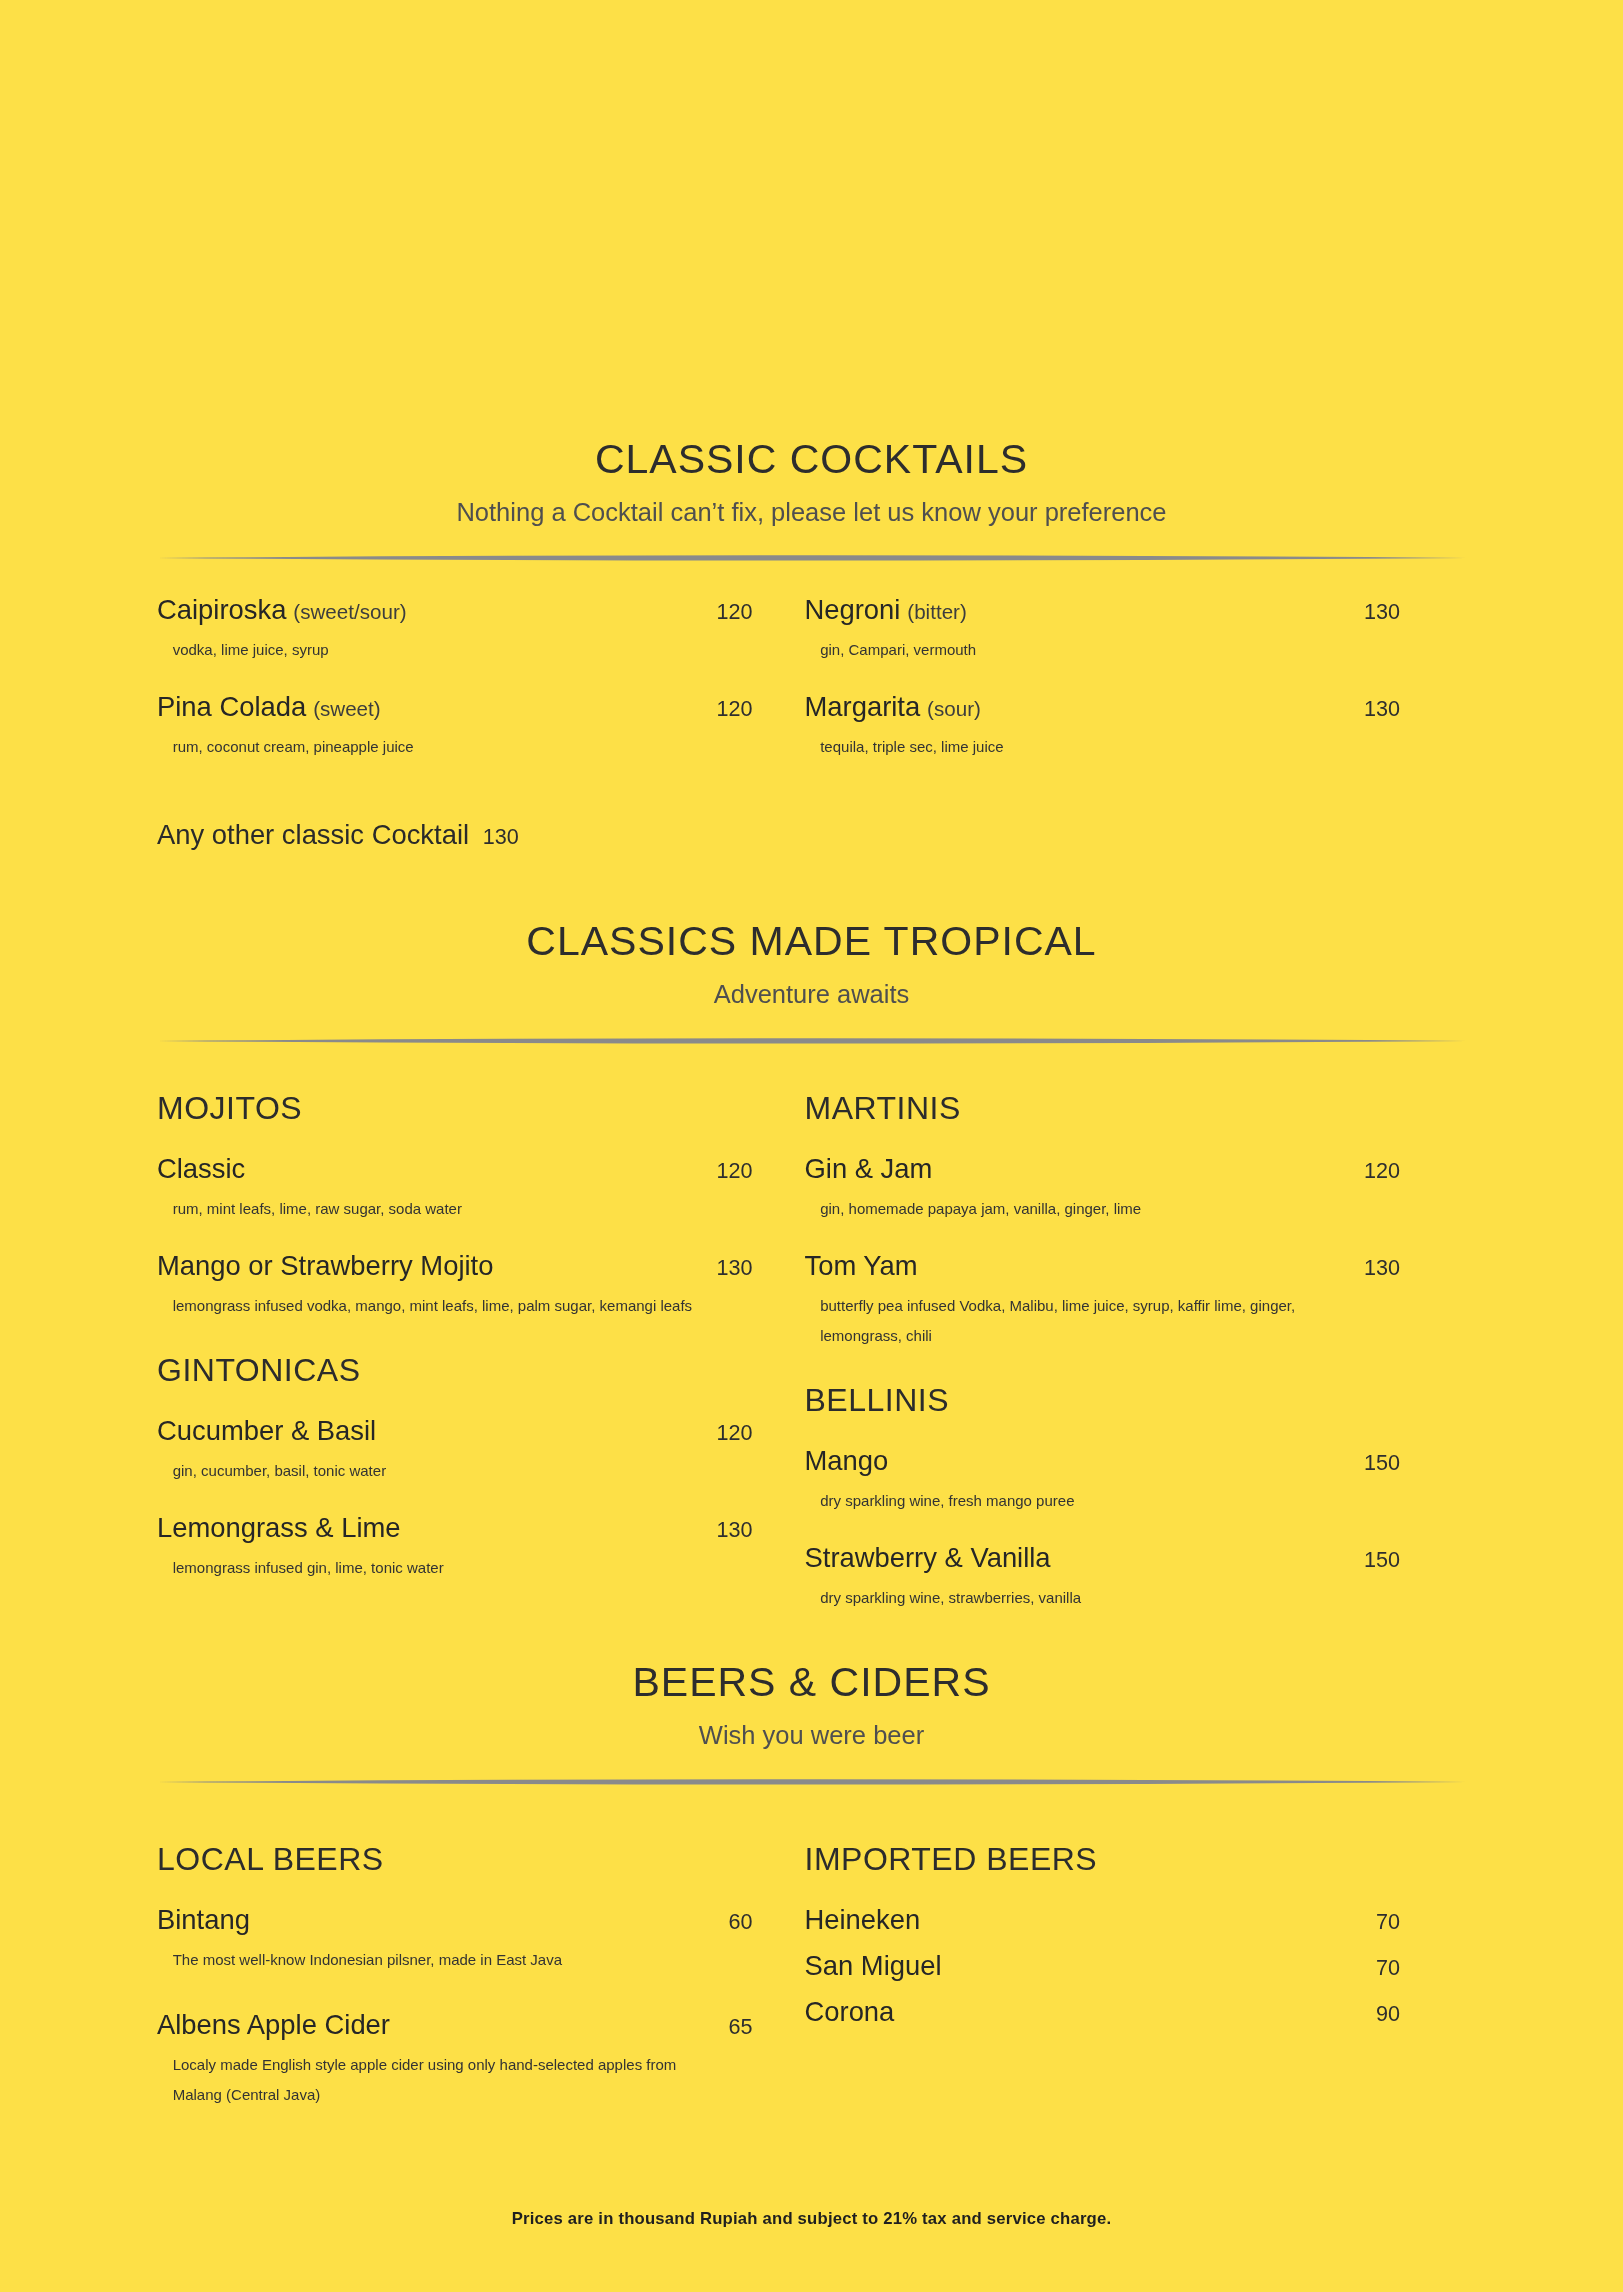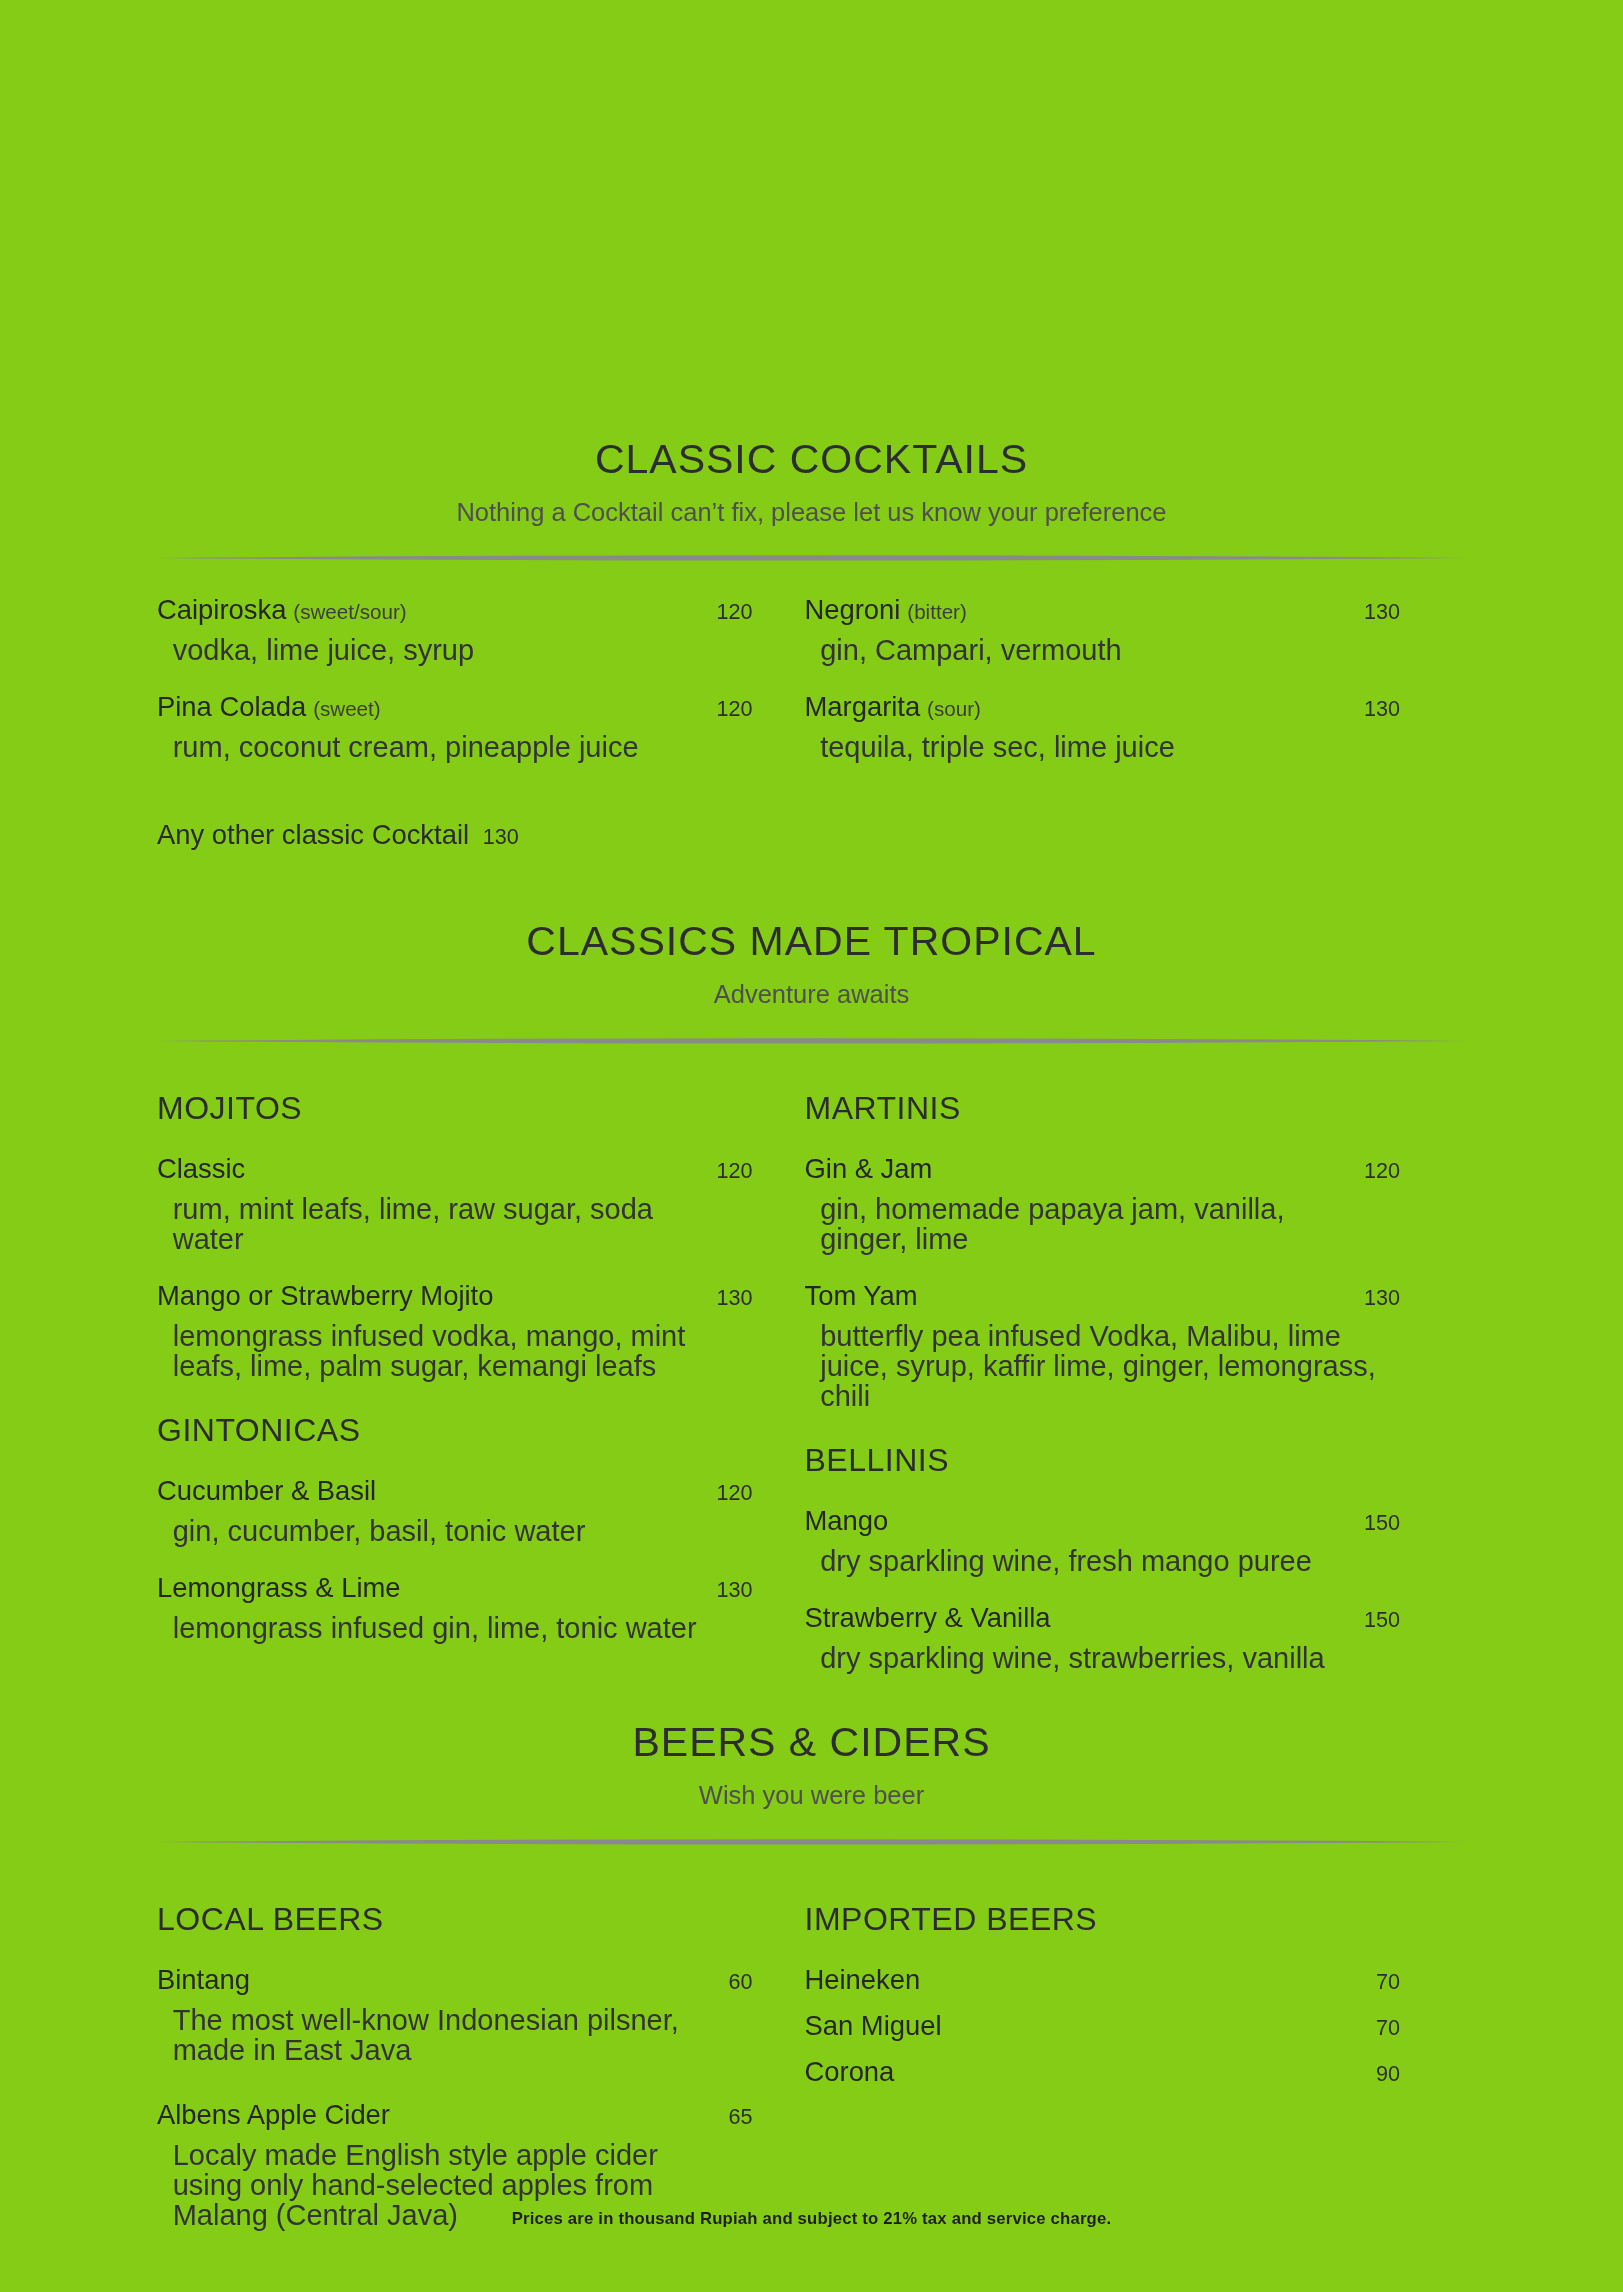--- a/index.html
+++ b/index.html
@@ -1,20 +1,20 @@
 <!DOCTYPE html>
 <html><head>
 <meta charset="utf-8">
 <style>
   html, body { margin: 0; padding: 0; background: #ffffff; }
   .page {
     position: relative;
     width: 1623px;
     height: 2293px;
-    background: #84cc16;
+    background: #fde047;
     box-sizing: border-box;
     padding: 435px 157px 0;
     font-family: "Liberation Sans", sans-serif;
     color: #262626;
     overflow: hidden;
   }
 
   .sec-title {
     text-align: center;
     font-size: 41px;
@@ -60,21 +60,21 @@
     align-items: baseline;
     font-size: 27.4px;
     line-height: 37px;
     color: #262626;
   }
   .iname { white-space: nowrap; }
   .inote { font-size: 20.6px; color: #3d3d3d; margin-left: 6.9px; }
   .price { font-size: 21.6px; color: #2e2e2e; flex: 0 0 auto; margin-left: 19.6px; }
 
   .ing {
-    font-size: 29px;
+    font-size: 15px;
     font-weight: 300;
     color: #333333;
     line-height: 30px;
     margin-top: 4.9px;
     padding-left: 15.7px;
     padding-right: 23.5px;
   }
 
   .any-other {
     margin-top: 55px;

